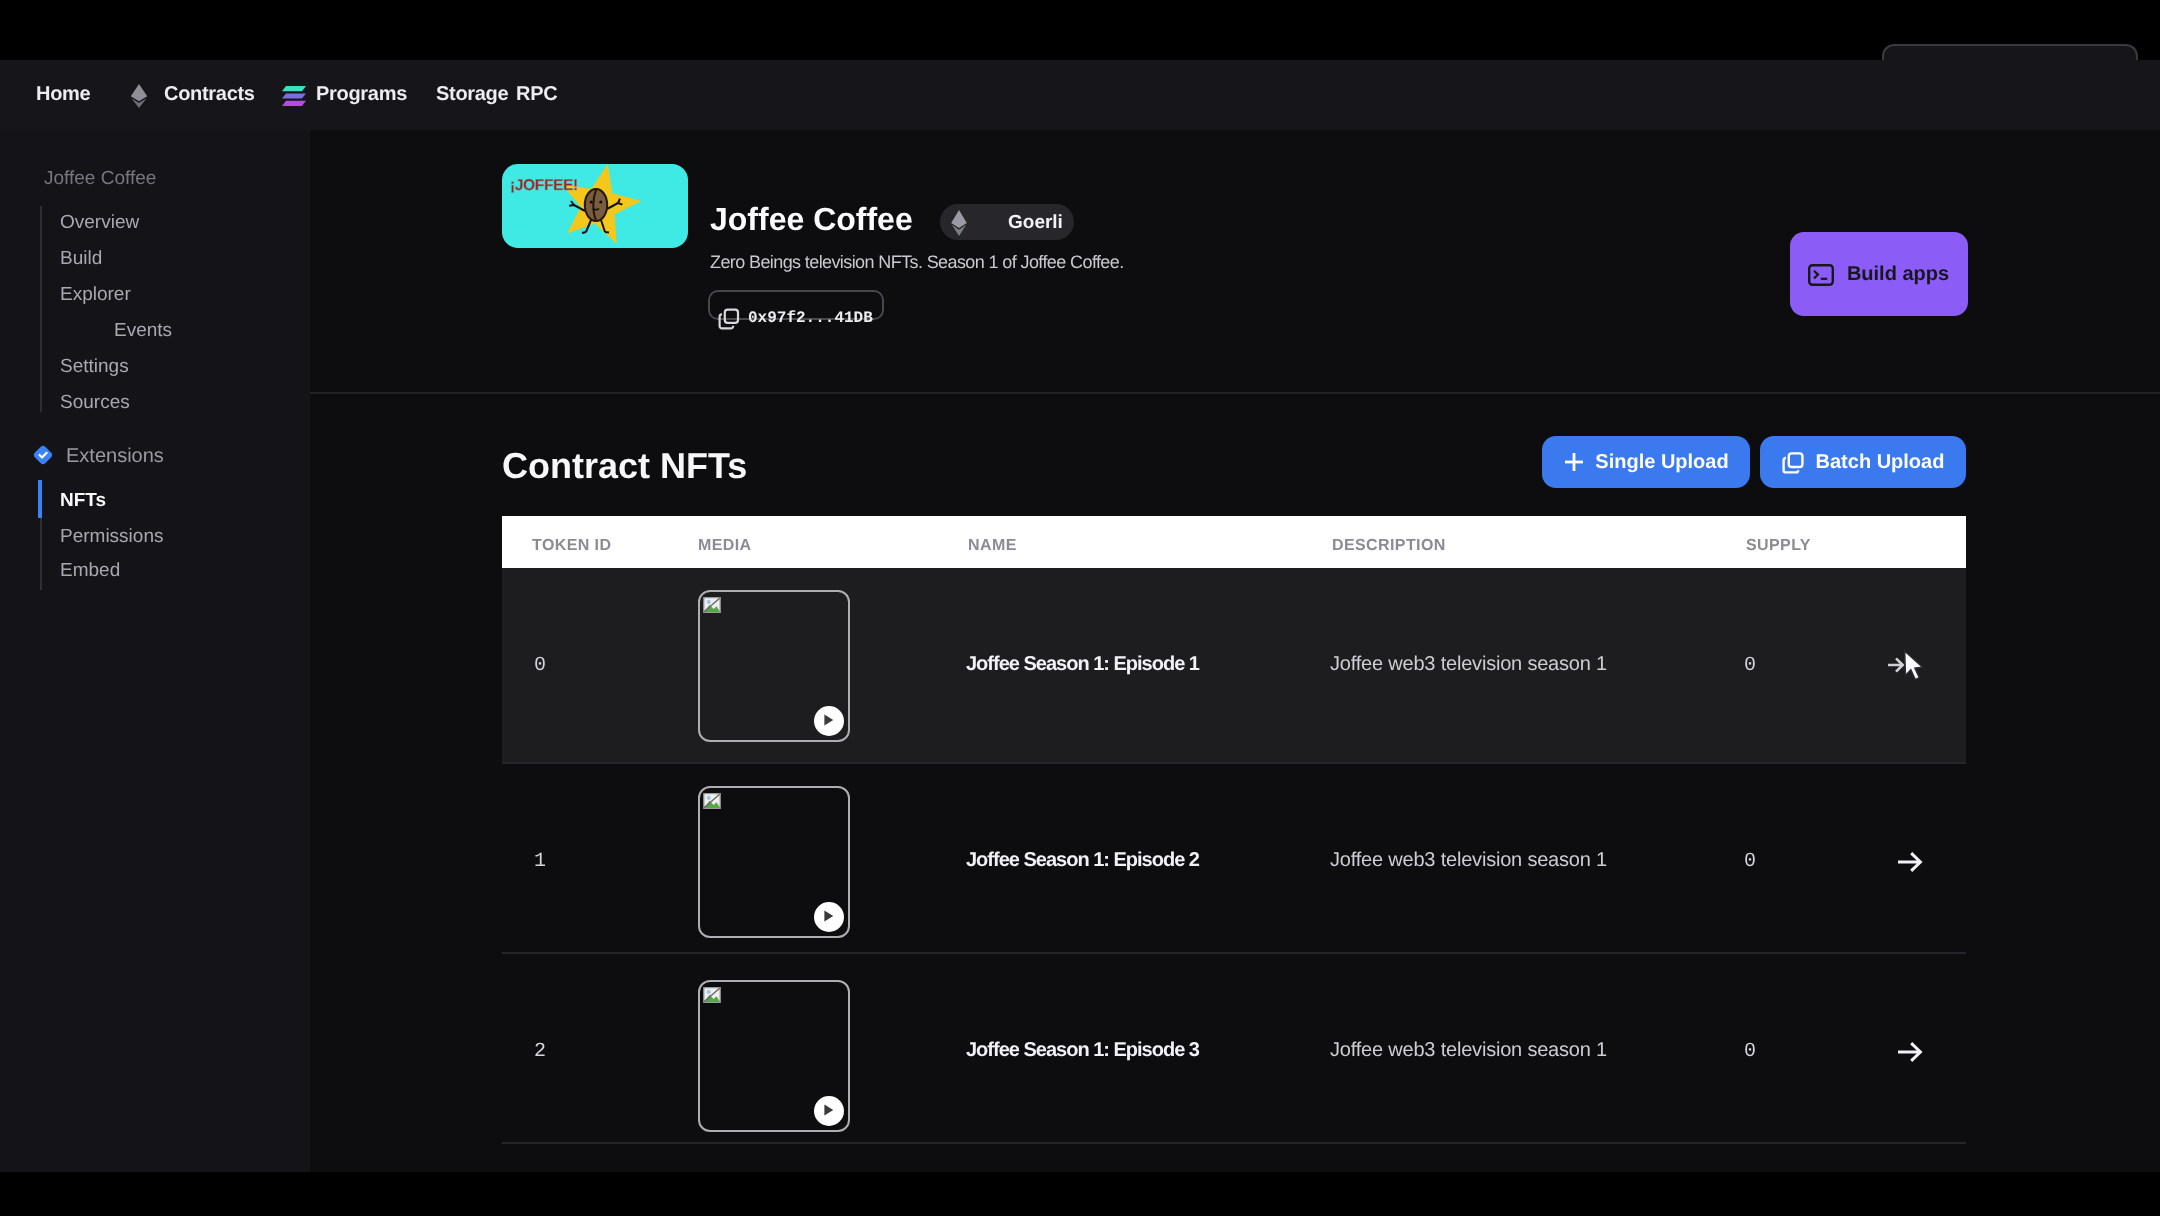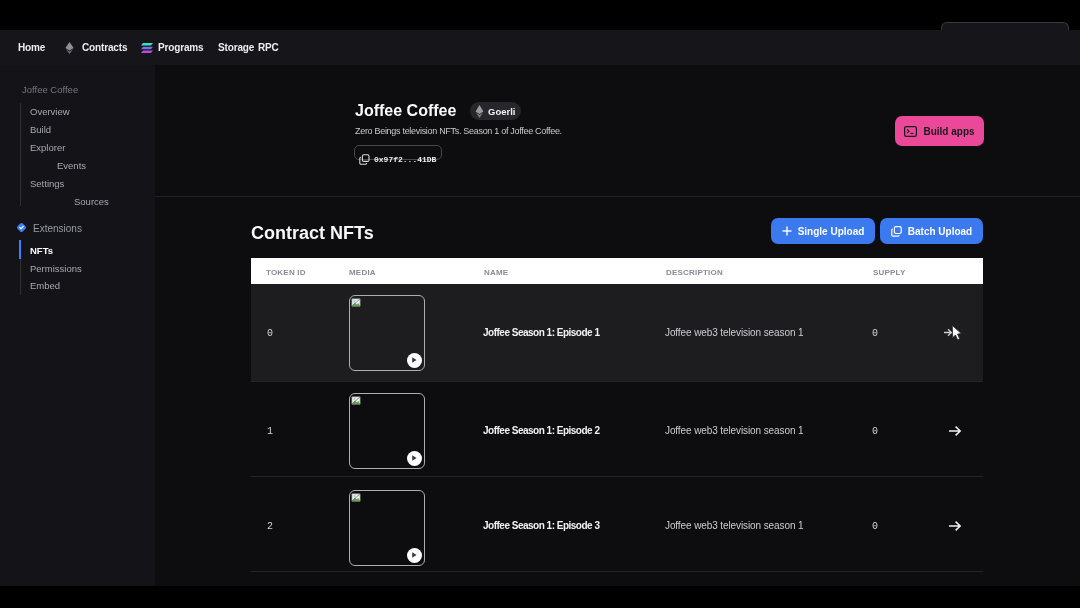--- a/index.html
+++ b/index.html
@@ -19,25 +19,25 @@
   .sb-item { position:absolute; left:30px; font-size:9.5px; color:#a8a8b0; }
   .sb-line2 { position:absolute; left:19.5px; top:178px; width:1px; height:52px; background:#2e2e33; }
   .sb-line2b { position:absolute; left:19px; top:175px; width:2px; height:19px; background:#3b82f6; }
   .sb-ext { position:absolute; left:33px; top:158px; font-size:10px; color:#9a9aa2; }
   
   #main { position:absolute; left:155px; top:35px; width:925px; height:521px; background:#0d0d0f; }
   #hdr-divider { position:absolute; left:0; top:130.5px; width:925px; height:1px; background:#222226; }
   #logo { position:absolute; left:96px; top:17px; width:93px; height:42px; border-radius:8px; overflow:hidden; }
   #title { position:absolute; left:200px; top:37.5px; font-size:16px; line-height:16px; font-weight:bold; color:#fbfbfd; }
   #goerli { position:absolute; left:315px; top:37px; height:18px; background:#26262b; border-radius:9px; display:flex; align-items:center; padding:0 6px 0 5px; }
-  #goerli span { color:#f2f2f5; font-size:9.5px; font-weight:bold; margin-left:4px; }
+  #goerli span { color:#f2f2f5; font-size:9.5px; font-weight:bold; margin-left:20px; }
   #desc { position:absolute; left:200px; top:61px; font-size:9px; letter-spacing:-0.3px; color:#c9c9cf; }
   #addr { position:absolute; left:199px; top:80px; height:14px; border:1px solid #47474d; border-radius:5px; display:flex; align-items:center; padding:13px 5px 0 4px; }
   #addr span { color:#ededf2; font-size:8px; font-weight:bold; margin-left:4px; }
-  #buildapps { position:absolute; left:740px; top:51px; width:89px; height:30px; background:#ec4899; border-radius:7px; display:flex; align-items:center; justify-content:center; }
+  #buildapps { position:absolute; left:740px; top:51px; width:89px; height:42px; background:#8b5cf6; border-radius:7px; display:flex; align-items:center; justify-content:center; }
   #buildapps span { color:#17171c; font-size:10px; font-weight:bold; margin-left:6px; }
   
   #nft-h { position:absolute; left:96px; top:158px; font-size:18px; font-weight:bold; color:#f7f7fa; }
   .bluebtn { position:absolute; top:153px; height:26px; background:#3b79ee; border-radius:7px; display:flex; align-items:center; justify-content:center; color:#fff; font-size:10px; font-weight:bold; }
   #btn-single { left:616px; width:104px; }
   #btn-batch { left:725px; width:103px; }
   
   #table { position:absolute; left:96px; top:193px; width:732px; }
   #thead { position:absolute; left:0; top:0; width:732px; height:26px; background:#ffffff; }
   .th { position:absolute; top:10px; font-size:8px; font-weight:bold; color:#8b8b95; letter-spacing:0.2px; }
@@ -81,34 +81,54 @@
   </div>
 
   <div id="sidebar">
     <div class="sb-title">Joffee Coffee</div>
     <div class="sb-line1"></div>
     <div class="sb-item" style="top:41px;">Overview</div>
     <div class="sb-item" style="top:59px;">Build</div>
     <div class="sb-item" style="top:77px;">Explorer</div>
     <div class="sb-item" style="top:95px;margin-left:27px;">Events</div>
     <div class="sb-item" style="top:113px;">Settings</div>
-    <div class="sb-item" style="top:131px;margin-left:44px;">Sources</div>
+    <div class="sb-item" style="top:131px;">Sources</div>
     <svg style="position:absolute;left:16px;top:157px;" width="11" height="11" viewBox="0 0 14 14">
         <rect x="2.3" y="2.3" width="9.4" height="9.4" rx="2.2" transform="rotate(45 7 7)" fill="#3b82f6"></rect>
         <path d="M4.8 7 L6.4 8.6 L9.3 5.6" stroke="#fff" stroke-width="1.4" fill="none" stroke-linecap="round" stroke-linejoin="round"></path>
       </svg>
     <div class="sb-ext">Extensions</div>
     <div class="sb-line2"></div>
     <div class="sb-line2b"></div>
     <div class="sb-item" style="top:179.5px; color:#fafafc; font-weight:bold;">NFTs</div>
     <div class="sb-item" style="top:197.5px;">Permissions</div>
     <div class="sb-item" style="top:215px;">Embed</div>
   </div>
 
   <div id="main">
+    <div id="logo">
+      <svg width="93" height="42" viewBox="0 0 93 42">
+        <rect width="93" height="42" fill="#3fe9e4"></rect>
+        <g transform="translate(48.5,20.5) rotate(12)">
+          <path d="M0,-21 L5.4,-7.1 L20.3,-6.3 L8.7,2.9 L12.7,17.3 L0,9.4 L-12.7,17.3 L-8.7,2.9 L-20.3,-6.3 L-5.4,-7.1 Z" fill="#f4c71d"></path>
+        </g>
+        <g transform="translate(47,20.5)">
+          <path d="M-5.5,3 L-11,0 M-11,0 l-1.5,-2 M-11,0 l-2.4,0.4" stroke="#111" stroke-width="1"></path>
+          <path d="M5.5,2 L11,-1 M11,-1 l2.2,0.8 M11,-1 l1,-2.2" stroke="#111" stroke-width="1"></path>
+          <path d="M-2.5,7.5 L-5,13.5 M-5,13.5 l-2,0.5" stroke="#111" stroke-width="1"></path>
+          <path d="M2.5,7.5 L4.5,13.5 M4.5,13.5 l2,0.3" stroke="#111" stroke-width="1"></path>
+          <ellipse cx="0" cy="0" rx="5.6" ry="8" fill="#7a5c3e" stroke="#241708" stroke-width="1"></ellipse>
+          <path d="M0,-7.6 C-1.8,-3 -1.8,3.5 0,7.6" stroke="#241708" stroke-width="1" fill="none"></path>
+          <circle cx="-2.4" cy="-1.5" r="0.8" fill="#120c06"></circle>
+          <circle cx="2.4" cy="-1.5" r="0.8" fill="#120c06"></circle>
+          <path d="M-1.5,1.8 Q0,3 1.5,1.8" stroke="#120c06" stroke-width="0.7" fill="none"></path>
+        </g>
+        <text x="4" y="13" font-family="Liberation Sans, sans-serif" font-size="7.8" font-weight="bold" letter-spacing="-0.2" fill="#8a2a26" stroke="#8f8f93" stroke-width="0.25">¡JOFFEE!</text>
+      </svg>
+    </div>
     <div id="title">Joffee Coffee</div>
     <div id="goerli">
       <svg width="9" height="13" viewBox="0 0 9 13">
           <path d="M4.5 0 L8.4 6.5 L4.5 9 L0.6 6.5 Z" fill="#9a9aa3"></path>
           <path d="M4.5 9.9 L8.1 7.4 L4.5 13 L0.9 7.4 Z" fill="#7c7c85"></path>
         </svg>
       <span>Goerli</span>
     </div>
     <div id="desc">Zero Beings television NFTs. Season 1 of Joffee Coffee.</div>
     <div id="addr">

